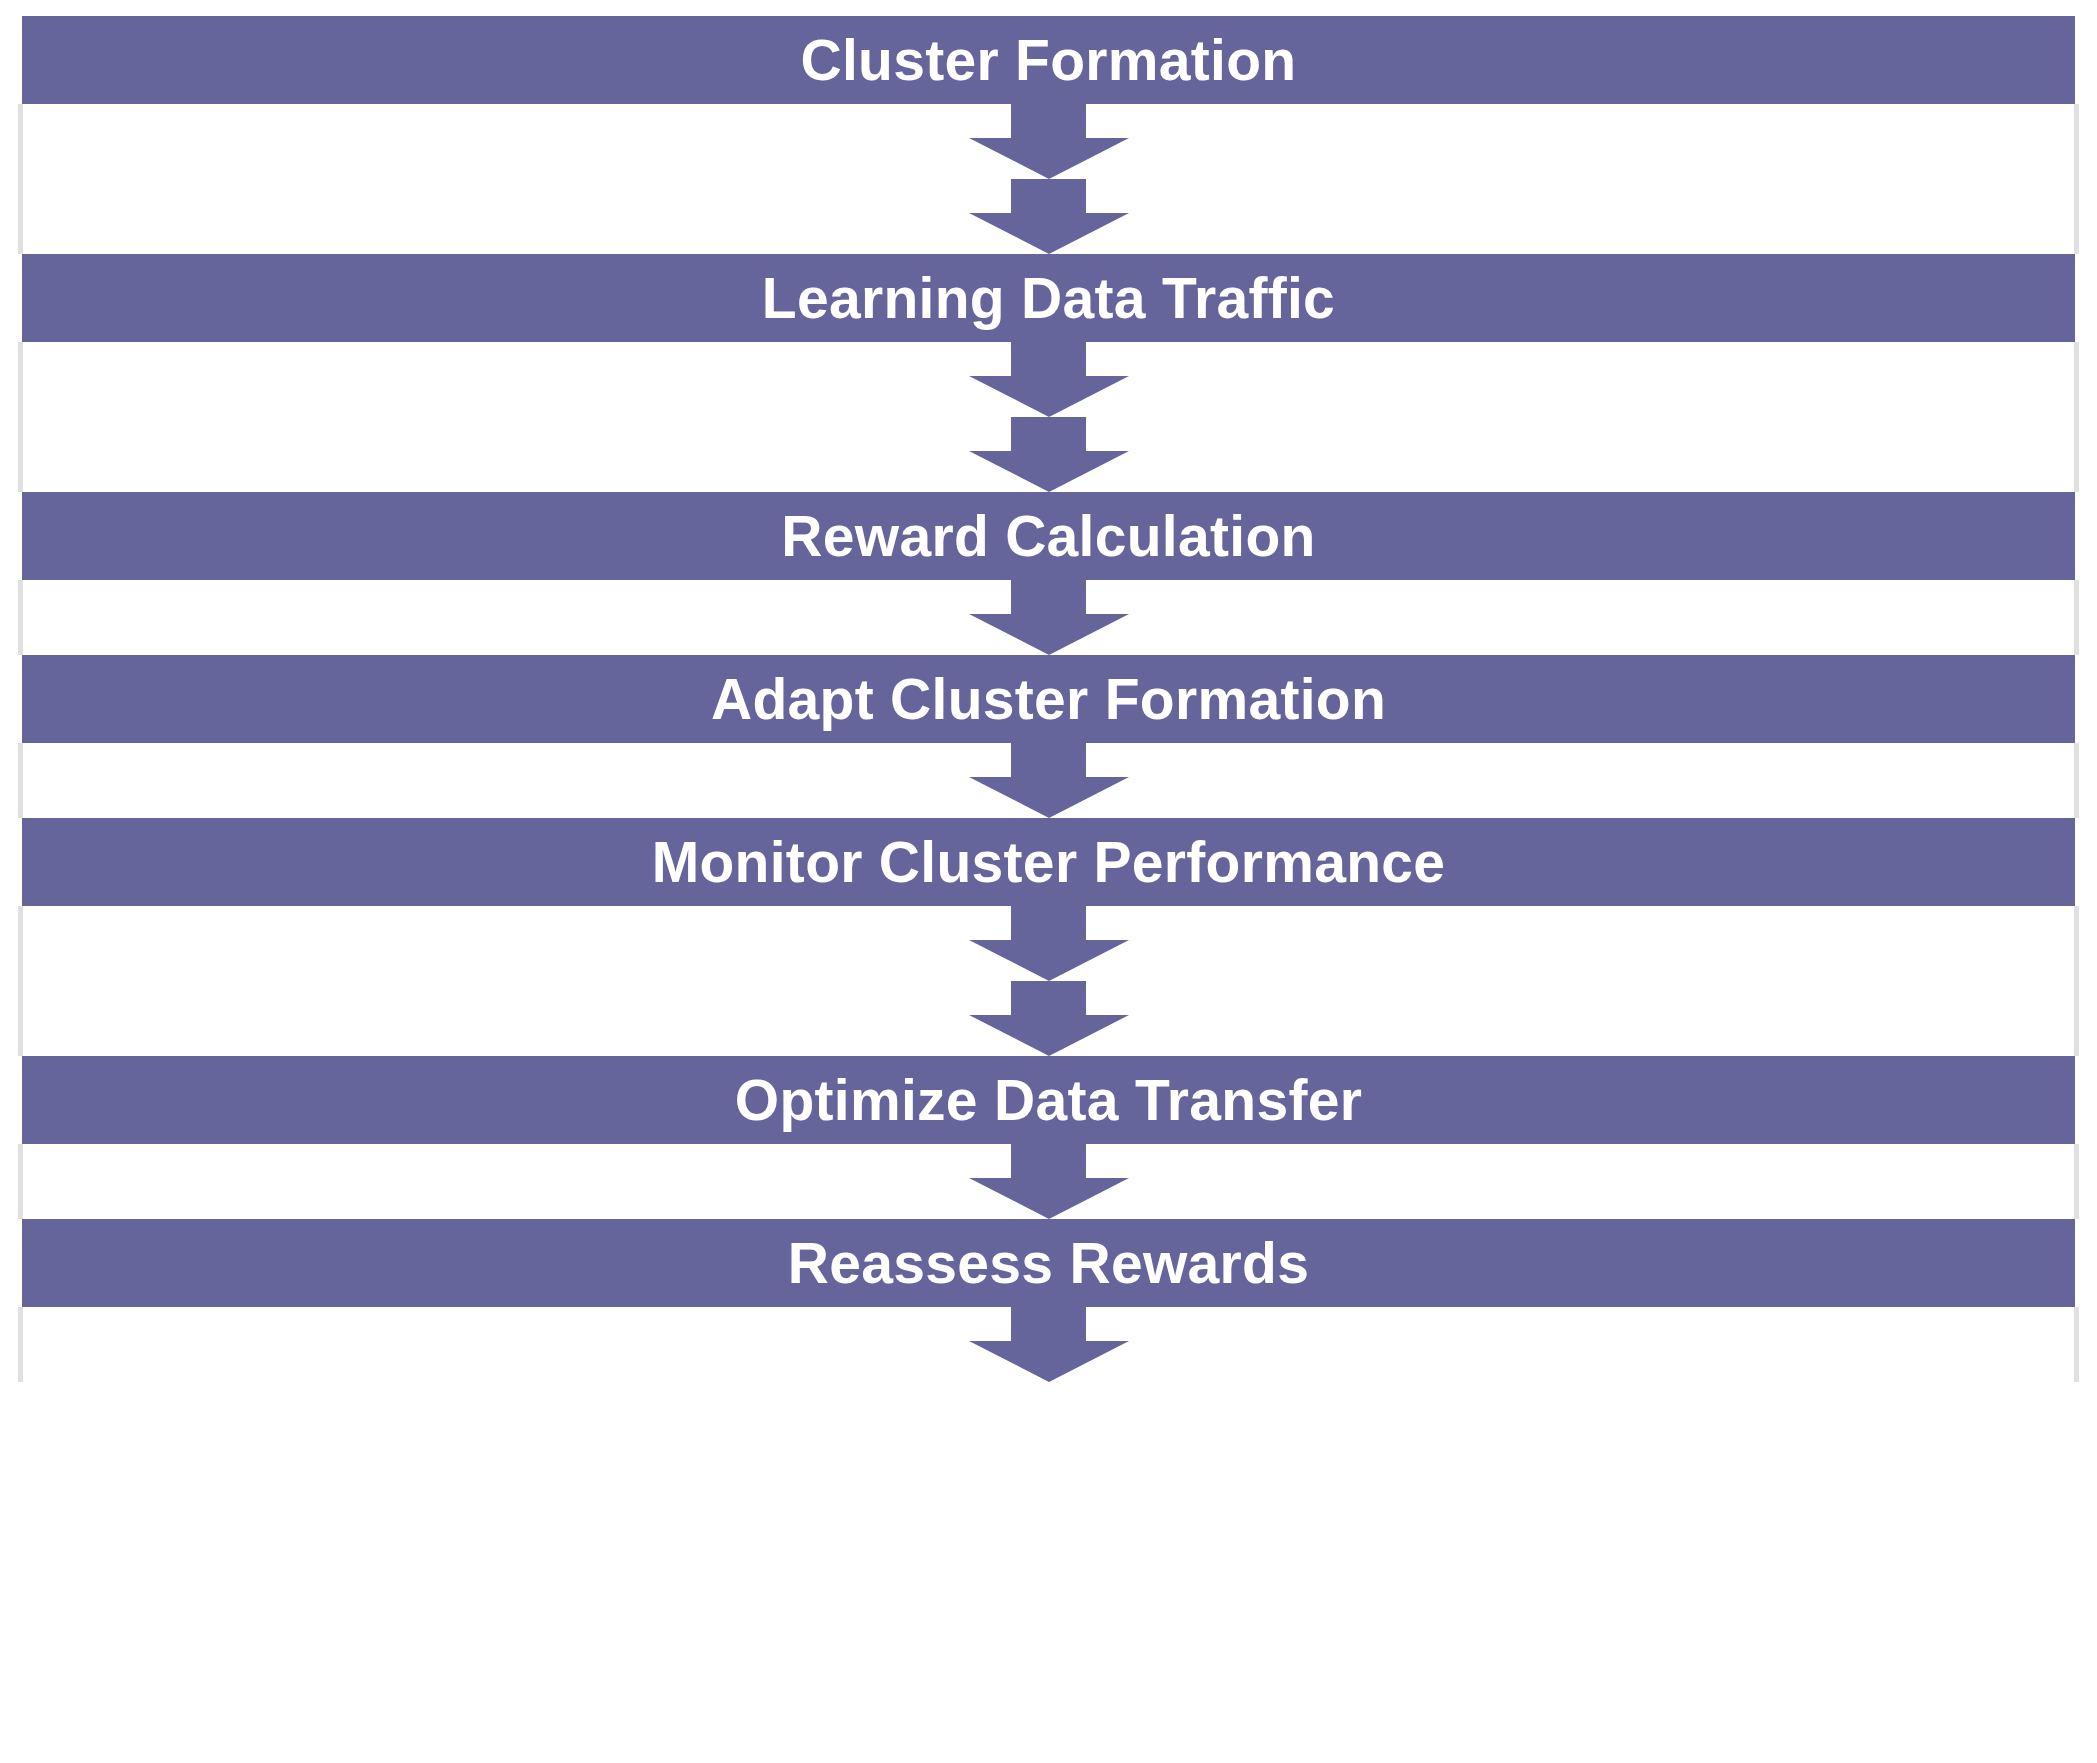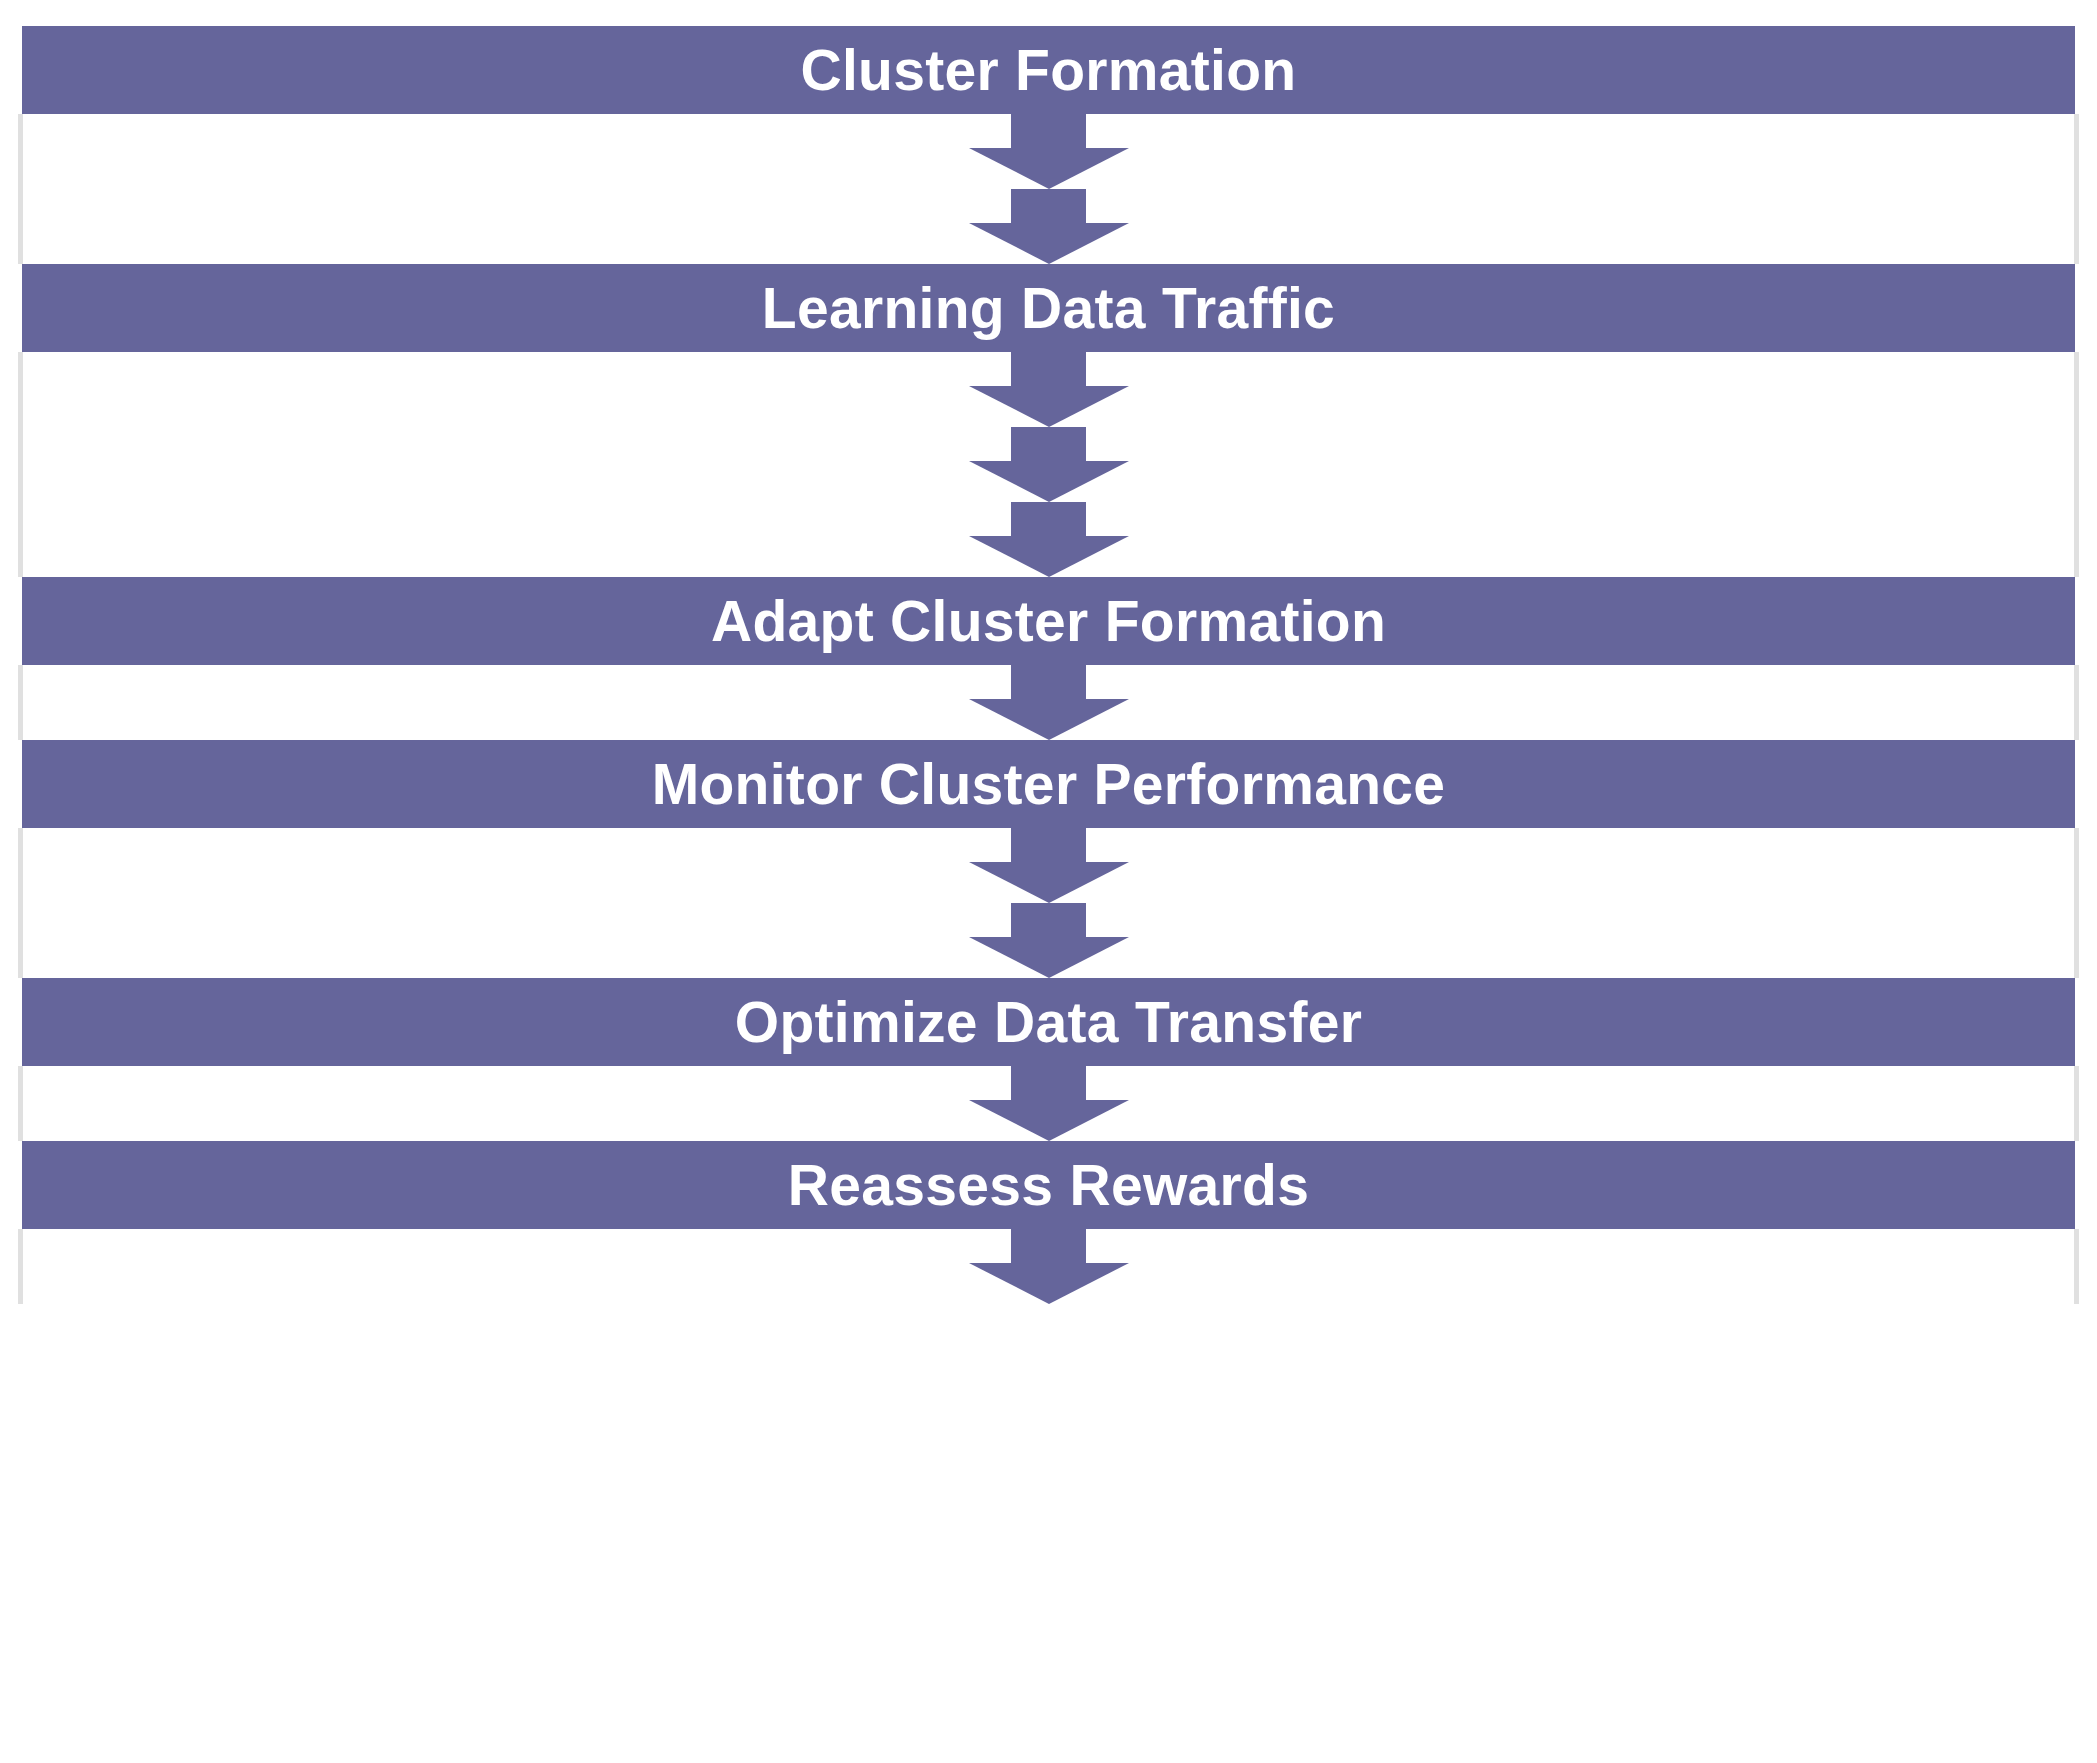--- a/index.html
+++ b/index.html
@@ -11,21 +11,21 @@
   .diagram {
     position: relative;
     width: 2097px;
     height: 1764px;
     background: var(--background, #FFFFFF);
     overflow: hidden;
   }
   .flow {
     display: flex;
     flex-direction: column;
-    padding-top: 26px;
+    padding-top: 16px;
   }
   .bar {
     height: 88px;
     margin: 0 22px;
     background: var(--node-fill, #65659B);
     color: var(--node-text, #FFFFFF);
     display: flex;
     align-items: center;
     justify-content: center;
     flex: 0 0 auto;
@@ -117,20 +117,23 @@
 
   <div class="gap">
     <span class="tick left"></span>
     <span class="tick right"></span>
     <div class="arrow">
       <div class="stem"></div>
       <div class="head"></div>
     </div>
   </div>
 
+  <div class="bar">
+    <span class="bar-label">Reward Calculation</span>
+  </div>
 
   <div class="gap">
     <span class="tick left"></span>
     <span class="tick right"></span>
     <div class="arrow">
       <div class="stem"></div>
       <div class="head"></div>
     </div>
   </div>
 

